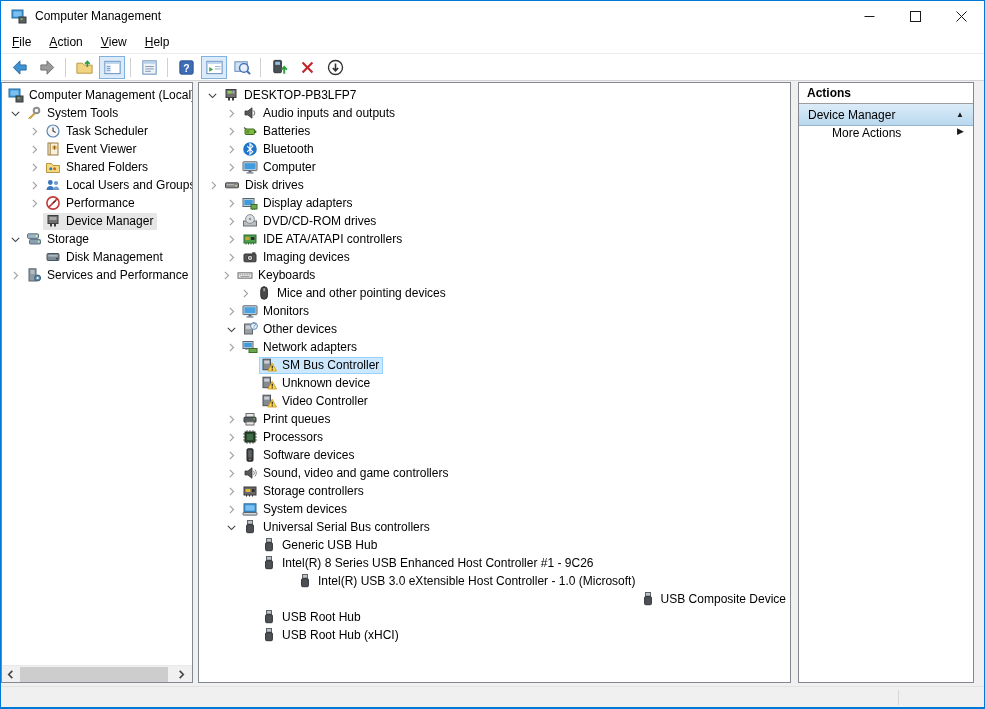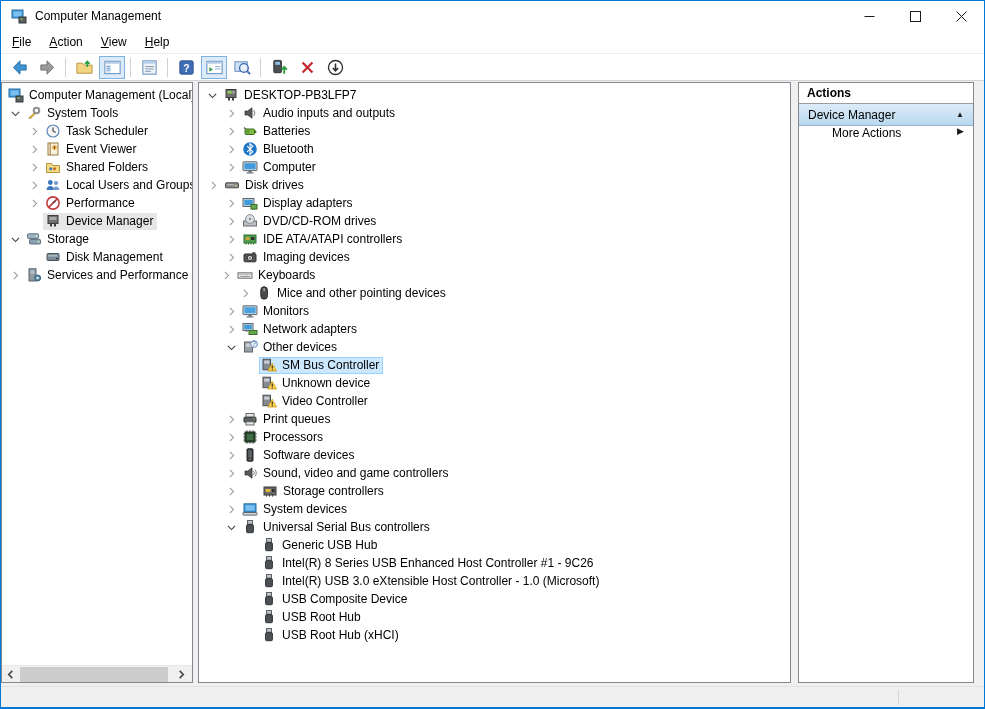--- a/index.html
+++ b/index.html
@@ -647,51 +647,51 @@
                   <rect x="6.5" y="12" width="3" height="1.4" fill="#5c6670"></rect>
                   <rect x="4.5" y="13.4" width="7" height="1.1" fill="#5c6670"></rect>
                 </svg>
               </span>
               <span class="tlabel">Monitors</span>
             </span>
           </div>
           <div class="trow" style="padding-left: 23px;">
             <span class="chev">
               <svg viewBox="0 0 16 16">
+                <path d="M3.5 6l4.5 4.5L12.5 6" fill="none" stroke="#404040" stroke-width="1.4"></path>
+              </svg>
+            </span>
+            <span class="rowc">
+              <span class="ticon">
+                <svg viewBox="0 0 16 16">
+                  <rect x="2.5" y="3" width="8" height="10" fill="#9aa0a6" stroke="#5f6468"></rect>
+                  <rect x="3.8" y="4.5" width="5.4" height="3.4" fill="#c9cfd4"></rect>
+                  <circle cx="12" cy="5" r="3.4" fill="#eef4f9" stroke="#5f87b8"></circle>
+                  <text x="12" y="7.3" font-size="6.5" text-anchor="middle" fill="#2a5f96" font-family="Liberation Sans, sans-serif">?</text>
+                </svg>
+              </span>
+              <span class="tlabel">Other devices</span>
+            </span>
+          </div>
+          <div class="trow" style="padding-left: 23px;">
+            <span class="chev">
+              <svg viewBox="0 0 16 16">
                 <path d="M6 3.5l4.5 4.5L6 12.5" fill="none" stroke="#a0a0a0" stroke-width="1.4"></path>
               </svg>
             </span>
             <span class="rowc">
               <span class="ticon">
                 <svg viewBox="0 0 16 16">
                   <rect x="1" y="2.5" width="10" height="7" fill="#cfd8dd" stroke="#5c6670"></rect>
                   <rect x="2.2" y="3.7" width="7.6" height="4.6" fill="#3f9bdc"></rect>
                   <rect x="7" y="9.5" width="8" height="4" fill="#6aa84f" stroke="#3c6e28"></rect>
                   <rect x="3.5" y="9.5" width="2" height="1.2" fill="#5c6670"></rect>
                 </svg>
               </span>
               <span class="tlabel">Network adapters</span>
-            </span>
-          </div>
-          <div class="trow" style="padding-left: 23px;">
-            <span class="chev">
-              <svg viewBox="0 0 16 16">
-                <path d="M3.5 6l4.5 4.5L12.5 6" fill="none" stroke="#404040" stroke-width="1.4"></path>
-              </svg>
-            </span>
-            <span class="rowc">
-              <span class="ticon">
-                <svg viewBox="0 0 16 16">
-                  <rect x="2.5" y="3" width="8" height="10" fill="#9aa0a6" stroke="#5f6468"></rect>
-                  <rect x="3.8" y="4.5" width="5.4" height="3.4" fill="#c9cfd4"></rect>
-                  <circle cx="12" cy="5" r="3.4" fill="#eef4f9" stroke="#5f87b8"></circle>
-                  <text x="12" y="7.3" font-size="6.5" text-anchor="middle" fill="#2a5f96" font-family="Liberation Sans, sans-serif">?</text>
-                </svg>
-              </span>
-              <span class="tlabel">Other devices</span>
             </span>
           </div>
           <div class="trow" style="padding-left: 42px;">
             <span class="chev"></span>
             <span class="rowc sel-active">
               <span class="ticon">
                 <svg viewBox="0 0 16 16">
                   <rect x="2" y="2.2" width="7.5" height="10.5" fill="#848a90" stroke="#4d5156"></rect>
                   <rect x="3.2" y="3.6" width="5.1" height="3" fill="#c9cfd4"></rect>
                   <path d="M11.2 6.2L15.6 14H6.8z" fill="#ffd54a" stroke="#c9971a" stroke-width="0.8"></path>
@@ -795,21 +795,21 @@
             <span class="rowc">
               <span class="ticon">
                 <svg viewBox="0 0 16 16">
                   <path d="M3 6h2.8L10 2.8v10.4L5.8 10H3z" fill="#5a5a5a" stroke="#333" stroke-width="0.8"></path>
                   <path d="M11.3 5.8a3 3 0 010 4.4M12.8 4.5a4.8 4.8 0 010 7" stroke="#8a8a8a" fill="none" stroke-width="1"></path>
                 </svg>
               </span>
               <span class="tlabel">Sound, video and game controllers</span>
             </span>
           </div>
-          <div class="trow" style="padding-left: 23px; gap: 20px;">
+          <div class="trow" style="padding-left: 23px;">
             <span class="chev">
               <svg viewBox="0 0 16 16">
                 <path d="M6 3.5l4.5 4.5L6 12.5" fill="none" stroke="#a0a0a0" stroke-width="1.4"></path>
               </svg>
             </span>
             <span class="rowc">
               <span class="ticon">
                 <svg viewBox="0 0 16 16">
                   <rect x="2" y="4" width="12" height="8" fill="#6a6a6a" stroke="#3a3a3a"></rect>
                   <rect x="3.5" y="6" width="5" height="3" fill="#e0b93c"></rect>
@@ -878,35 +878,35 @@
                 <svg viewBox="0 0 16 16">
                   <rect x="5.5" y="1.5" width="5" height="4.2" fill="#9aa0a6" stroke="#5f6468"></rect>
                   <rect x="6.5" y="2.4" width="1.2" height="1.2" fill="#fff"></rect>
                   <rect x="8.4" y="2.4" width="1.2" height="1.2" fill="#fff"></rect>
                   <rect x="4.6" y="5.7" width="6.8" height="8" rx="1" fill="#4d5156" stroke="#2f3337"></rect>
                 </svg>
               </span>
               <span class="tlabel">Intel(R) 8 Series USB Enhanced Host Controller #1 - 9C26</span>
             </span>
           </div>
-          <div class="trow" style="padding-left: 42px;">
+          <div class="trow" style="padding-left: 42px; gap: 36px;">
             <span class="chev"></span>
             <span class="rowc">
               <span class="ticon">
                 <svg viewBox="0 0 16 16">
                   <rect x="5.5" y="1.5" width="5" height="4.2" fill="#9aa0a6" stroke="#5f6468"></rect>
                   <rect x="6.5" y="2.4" width="1.2" height="1.2" fill="#fff"></rect>
                   <rect x="8.4" y="2.4" width="1.2" height="1.2" fill="#fff"></rect>
                   <rect x="4.6" y="5.7" width="6.8" height="8" rx="1" fill="#4d5156" stroke="#2f3337"></rect>
                 </svg>
               </span>
               <span class="tlabel">Intel(R) USB 3.0 eXtensible Host Controller - 1.0 (Microsoft)</span>
             </span>
           </div>
-          <div class="trow" style="padding-left: 42px;">
+          <div class="trow" style=" justify-content: space-between;">
             <span class="chev"></span>
             <span class="rowc">
               <span class="ticon">
                 <svg viewBox="0 0 16 16">
                   <rect x="5.5" y="1.5" width="5" height="4.2" fill="#9aa0a6" stroke="#5f6468"></rect>
                   <rect x="6.5" y="2.4" width="1.2" height="1.2" fill="#fff"></rect>
                   <rect x="8.4" y="2.4" width="1.2" height="1.2" fill="#fff"></rect>
                   <rect x="4.6" y="5.7" width="6.8" height="8" rx="1" fill="#4d5156" stroke="#2f3337"></rect>
                 </svg>
               </span>

